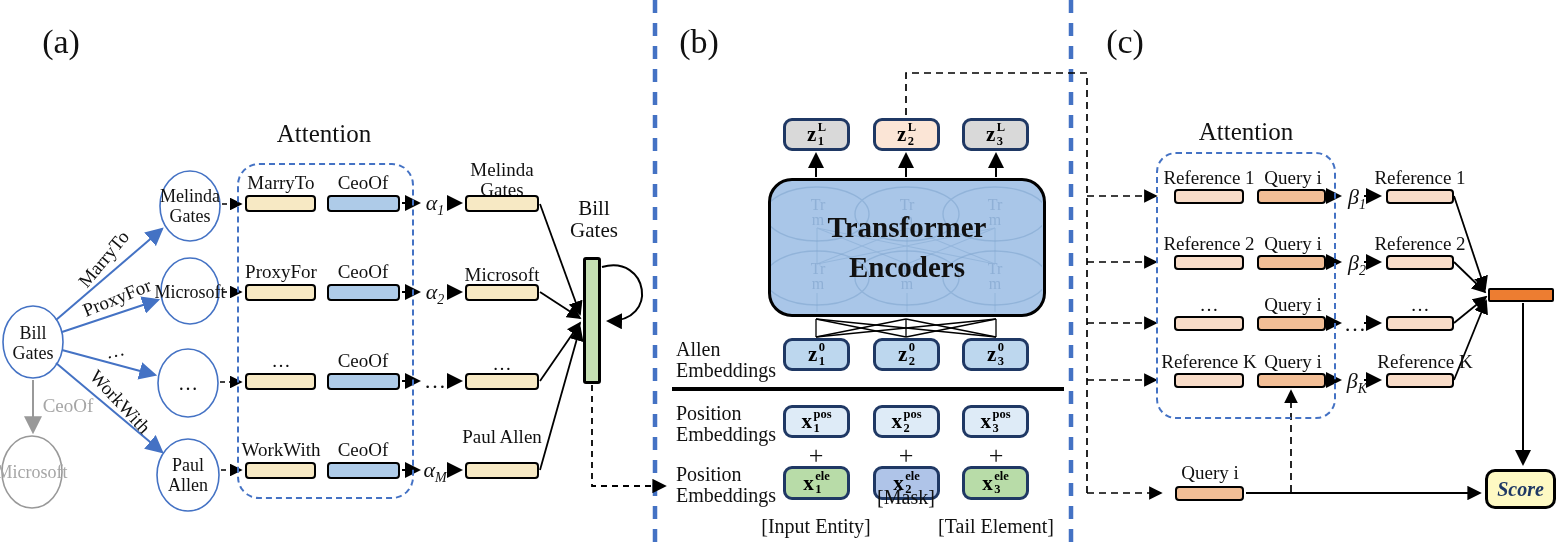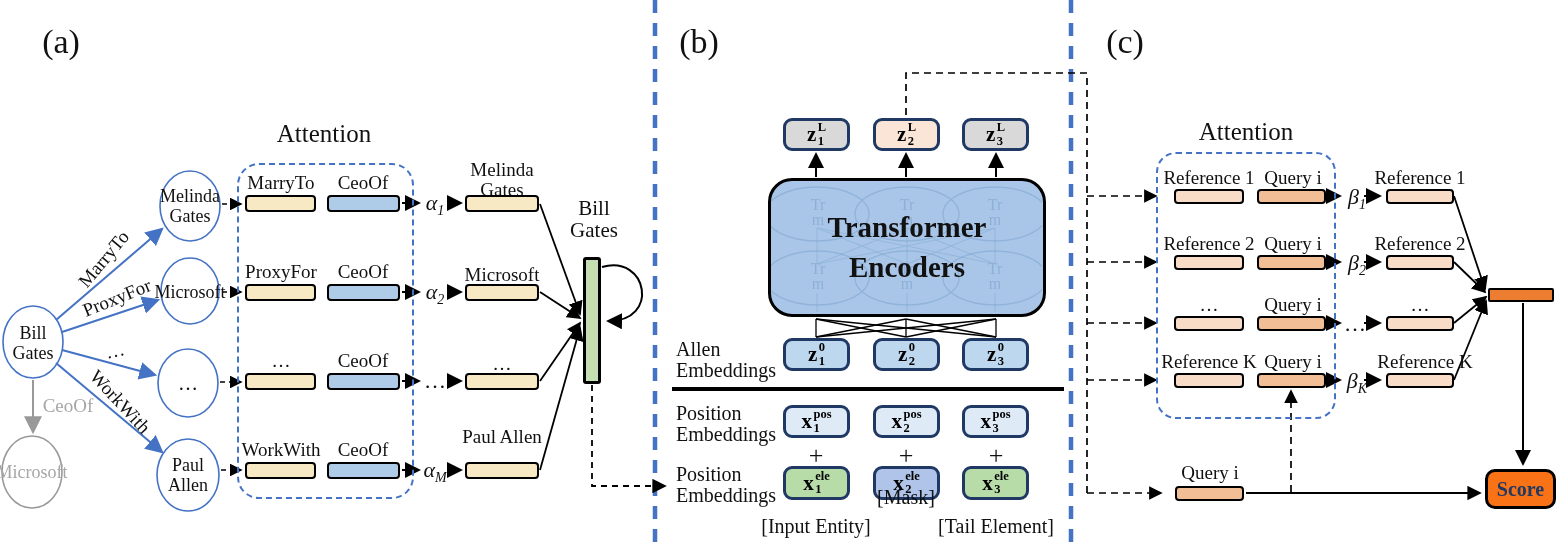--- a/index.html
+++ b/index.html
@@ -35,22 +35,22 @@
       line-height:1.05;font-weight:bold;margin-left:1.5px;}
   .block{position:absolute;box-sizing:border-box;left:768px;top:178px;width:278px;height:139px;
          background:#A9C6E8;border:3.5px solid #000;border-radius:24px;}
   .block-title{position:absolute;left:0;top:0;width:100%;height:100%;display:flex;flex-direction:column;
          align-items:center;justify-content:center;font-weight:bold;font-size:29px;line-height:1.35;z-index:2;}
   .trm{position:absolute;width:34px;text-align:center;font-size:16px;line-height:15px;color:#8FB0D6;z-index:1;}
   .emb-label{position:absolute;font-size:20px;line-height:21px;text-align:left;}
   .plus{position:absolute;width:30px;text-align:center;font-size:26px;}
   .brk{position:absolute;text-align:center;font-size:20px;white-space:nowrap;}
   .score{position:absolute;box-sizing:border-box;left:1485px;top:469px;width:71px;height:40px;
-         background:#f97316;border:3px solid #000;border-radius:10px;display:flex;align-items:center;
-         justify-content:center;font-weight:bold;font-size:20px;color:#1F3864;}
+         background:#fef9c3;border:3px solid #000;border-radius:10px;display:flex;align-items:center;
+         justify-content:center;font-weight:bold;font-size:20px;color:#1F3864;font-style:italic;}
 </style>
 </head>
 <body>
 
 <div id="stage">
 
   <svg id="wires" viewBox="0 0 1560 542" xmlns="http://www.w3.org/2000/svg">
     <defs>
       <marker id="mb" viewBox="0 0 8 8" refX="7" refY="4" markerWidth="8" markerHeight="8" orient="auto">
           <path d="M0,0 L8,4 L0,8 Z" fill="#000"></path>

